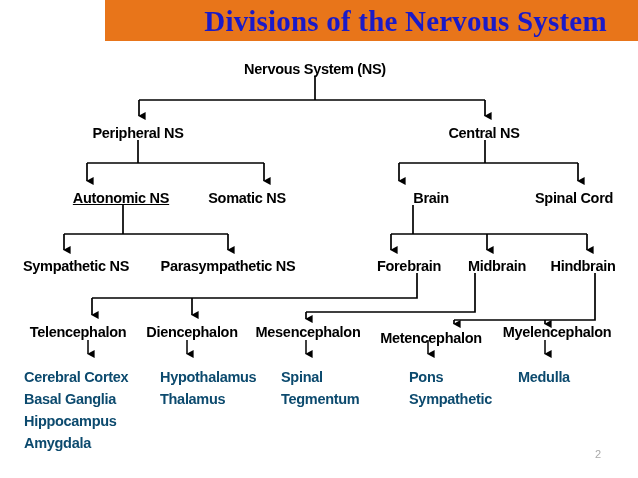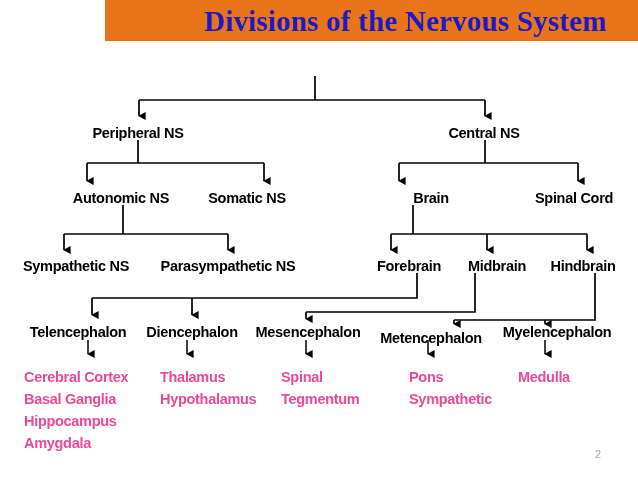--- a/index.html
+++ b/index.html
@@ -54,21 +54,21 @@
     white-space: nowrap;
     transform: translateX(-50%);
     letter-spacing: -0.3px;
   }
   .node-label.lvl0 { font-size: 14.5px; }
   .leaf-group {
     position: absolute;
     font-family: "Liberation Sans", "DejaVu Sans", sans-serif;
     font-weight: bold;
     font-size: 14.5px;
-    color: #ec4899;
+    color: #0c4a6e;
     white-space: nowrap;
     letter-spacing: -0.3px;
     line-height: 22px;
   }
   .leaf-group div { white-space: nowrap; }
   #page-number {
     position: absolute;
     left: 590px;
     top: 448px;
     width: 16px;
@@ -149,25 +149,26 @@
 
     <g stroke="#000000" stroke-width="1.5" fill="none">
       <path d="M88,340 L88,354" marker-end="url(#arrowdown)"></path>
       <path d="M187,340 L187,354" marker-end="url(#arrowdown)"></path>
       <path d="M306,340 L306,354" marker-end="url(#arrowdown)"></path>
       <path d="M428,340 L428,354" marker-end="url(#arrowdown)"></path>
       <path d="M545,340 L545,354" marker-end="url(#arrowdown)"></path>
     </g>
   </svg>
 
+  <div class="node-label lvl0" style="left:315px; top:61px;">Nervous System (NS)</div>
 
   <div class="node-label" style="left:138px; top:125px;">Peripheral NS</div>
   <div class="node-label" style="left:484px; top:125px;">Central NS</div>
 
-  <div class="node-label" style="left:121px; top:190px;">Autonomic NS</div>
+  <div class="node-label" style="left:121px; top:190px;text-decoration:underline;">Autonomic NS</div>
   <div class="node-label" style="left:247px; top:190px;">Somatic NS</div>
   <div class="node-label" style="left:411px; top:190px;margin-left:20px;">Brain</div>
   <div class="node-label" style="left:574px; top:190px;">Spinal Cord</div>
 
   <div class="node-label" style="left:76px; top:258px;">Sympathetic NS</div>
   <div class="node-label" style="left:228px; top:258px;">Parasympathetic NS</div>
   <div class="node-label" style="left:409px; top:258px;">Forebrain</div>
   <div class="node-label" style="left:497px; top:258px;">Midbrain</div>
   <div class="node-label" style="left:583px; top:258px;">Hindbrain</div>
 
@@ -178,22 +179,22 @@
   <div class="node-label" style="left:557px; top:324px;">Myelencephalon</div>
 
   <div class="leaf-group" style="left:24px; top:366px;">
     <div>Cerebral Cortex</div>
     <div>Basal Ganglia</div>
     <div>Hippocampus</div>
     <div>Amygdala</div>
   </div>
 
   <div class="leaf-group" style="left:160px; top:366px;">
+    <div>Hypothalamus</div>
     <div>Thalamus</div>
-    <div>Hypothalamus</div>
   </div>
 
   <div class="leaf-group" style="left:281px; top:366px;">
     <div>Spinal</div>
     <div>Tegmentum</div>
   </div>
 
   <div class="leaf-group" style="left:409px; top:366px;">
     <div>Pons</div>
     <div>Sympathetic</div>

